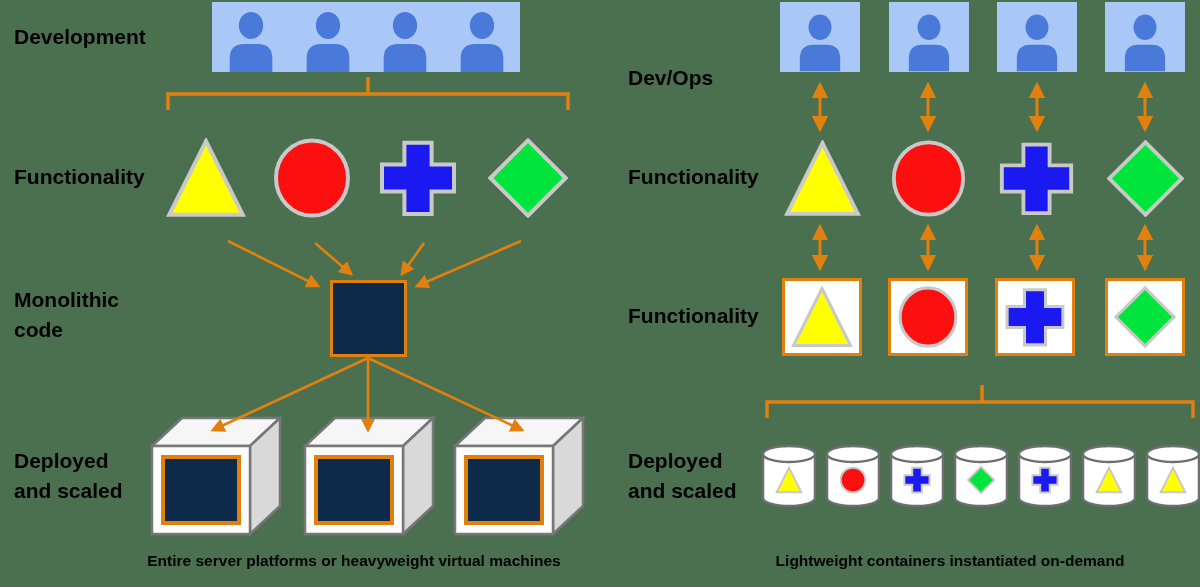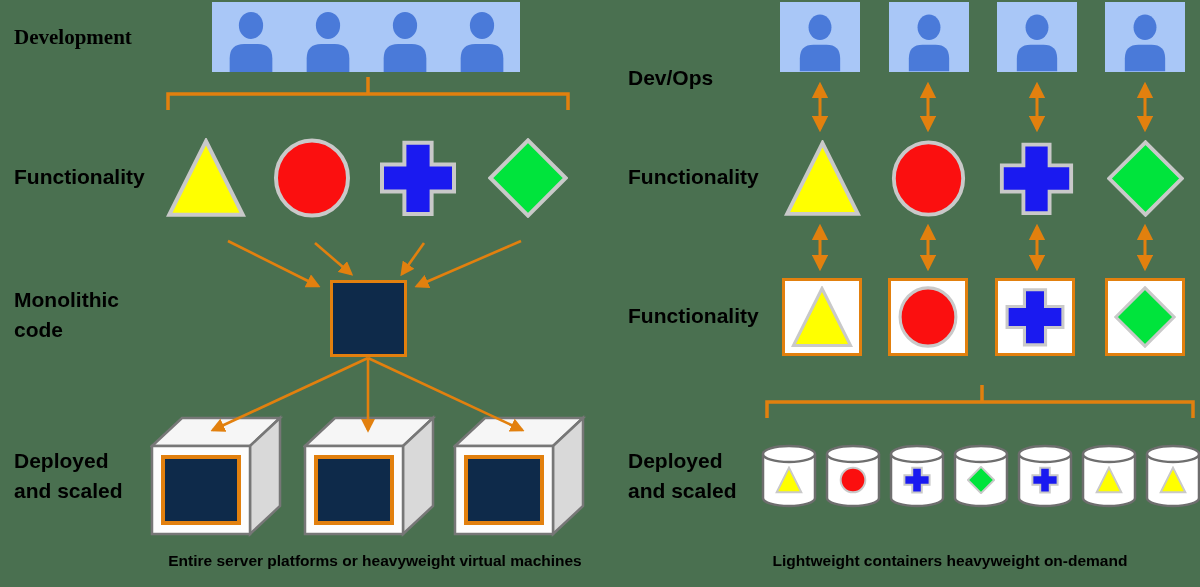--- a/index.html
+++ b/index.html
@@ -21,32 +21,32 @@
   .micro-box{position:absolute;background:#ffffff;border:3px solid var(--orange);display:flex;align-items:center;justify-content:center;box-sizing:border-box;}
   .cube,.cylinder{position:absolute;}
   svg{display:block;}
   .overlay{position:absolute;left:0;top:0;pointer-events:none;}
 </style>
 </head>
 <body>
 
 <div class="stage">
 
-  <div class="row-label" style="left:14px;top:22px;font-family:Liberation Serif, serif;">Development</div>
+  <div class="row-label" style="left:14px;top:22px;">Development</div>
   <div class="row-label" style="left:14px;top:162px;">Functionality</div>
   <div class="row-label" style="left:14px;top:285px;"><span>Monolithic</span><br><span>code</span></div>
   <div class="row-label" style="left:14px;top:446px;"><span>Deployed</span><br><span>and scaled</span></div>
 
   <div class="row-label" style="left:628px;top:22px;margin-top:41px;">Dev/Ops</div>
   <div class="row-label" style="left:628px;top:162px;">Functionality</div>
   <div class="row-label" style="left:628px;top:301px;">Functionality</div>
   <div class="row-label" style="left:628px;top:446px;"><span>Deployed</span><br><span>and scaled</span></div>
 
-  <div class="caption" style="left:100px;top:552px;width:550px;">Entire server platforms or heavyweight virtual machines</div>
-  <div class="caption" style="left:705px;top:552px;width:490px;">Lightweight containers heavyweight on-demand</div>
+  <div class="caption" style="left:79px;top:552px;width:550px;">Entire server platforms or heavyweight virtual machines</div>
+  <div class="caption" style="left:705px;top:552px;width:490px;">Lightweight containers instantiated on-demand</div>
 
   <div class="person-band" id="dev-band" style="left:212px;top:2px;width:308px;height:70px;">
       <div style="height:64px;">
         <svg width="72" height="64" viewBox="0 0 72 66">
     <ellipse cx="36" cy="18" rx="12.5" ry="14" fill="#4a7ad9"></ellipse>
     <path d="M14,66 V52 Q14,37 29,37 H43 Q58,37 58,52 V66 Z" fill="#4a7ad9"></path>
         </svg>
       </div>
       <div style="height:64px;">
         <svg width="72" height="64" viewBox="0 0 72 66">

